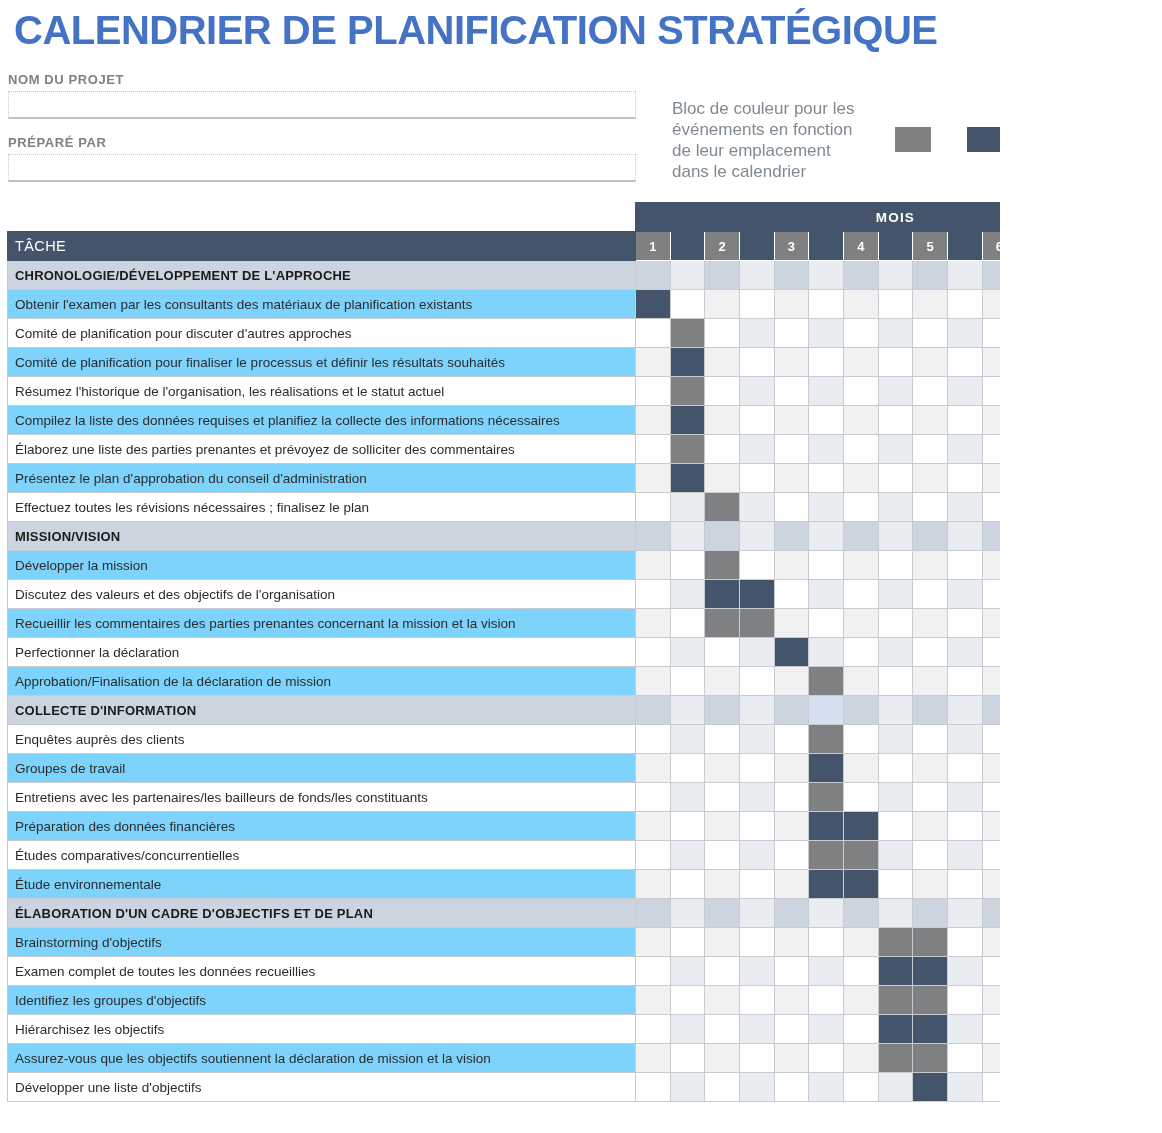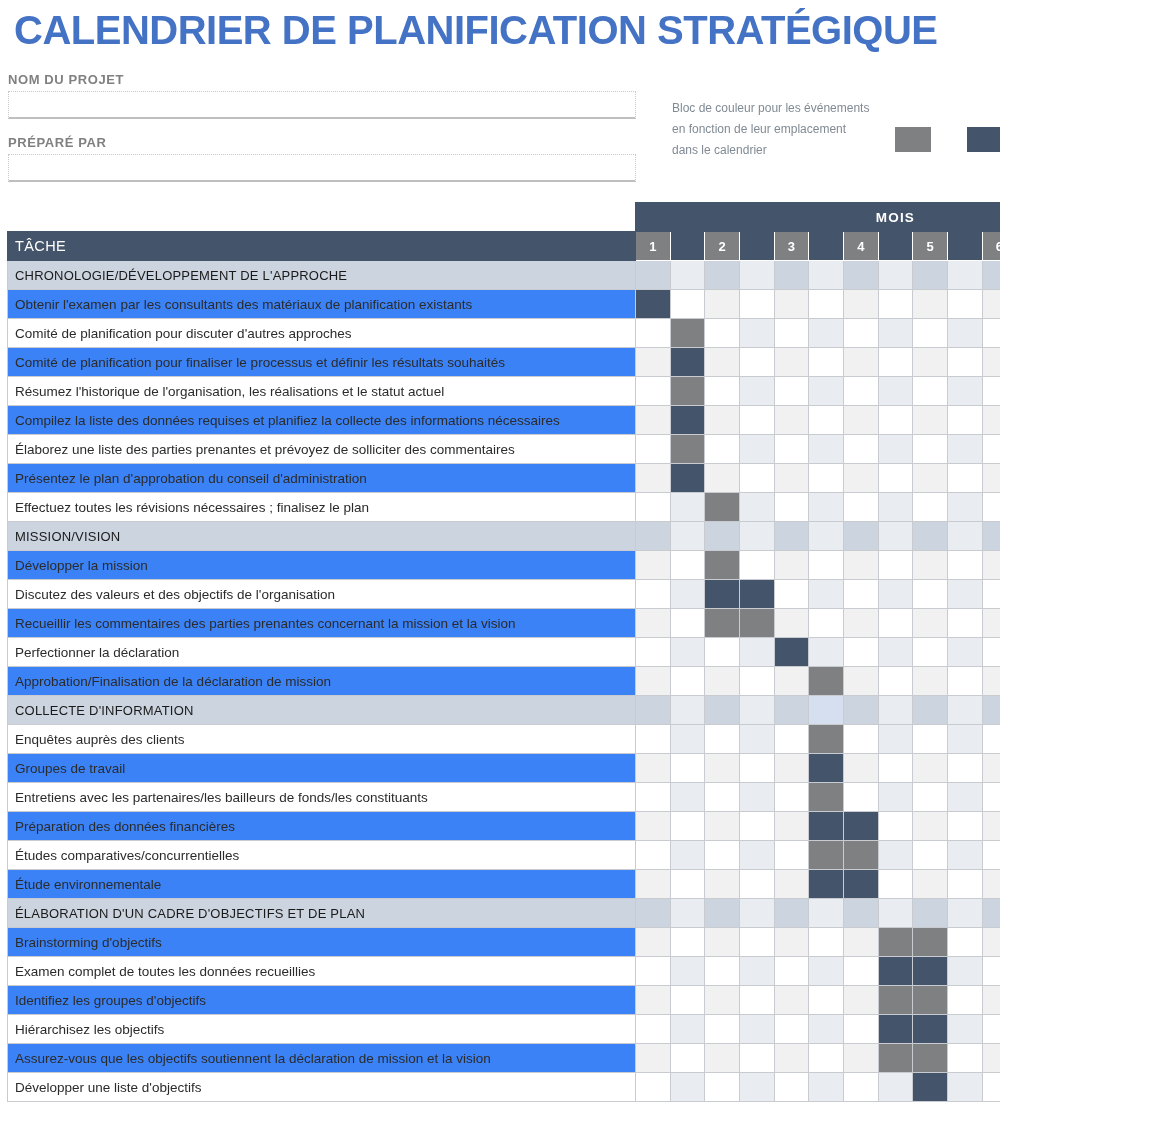--- a/index.html
+++ b/index.html
@@ -56,21 +56,21 @@
   
   .legend {
     position: absolute;
     left: 672px;
     top: 98px;
     display: flex;
     align-items: flex-start;
   }
   .legend-text {
     width: 200px;
-    font-size: 12px;
+    font-size: 17px;
     line-height: 21px;
     color: #808a93;
   }
   .legend-swatches {
     display: flex;
     align-items: center;
     margin-left: 22px;
     margin-top: 28px;
   }
   .swatch {
@@ -139,26 +139,26 @@
 
   
   td.task {
     font-size: 13.5px;
     color: #2b2b2b;
     padding-left: 7px !important;
     text-align: left;
     white-space: nowrap;
     overflow: hidden;
   }
-  tr.r-odd td.task { background: #3b82f6; }
+  tr.r-odd td.task { background: #7dd3fc; }
   tr.r-even td.task { background: #ffffff; }
 
   td.section {
     font-size: 13px;
-    font-weight: normal;
+    font-weight: bold;
     color: #1a1a1a;
     letter-spacing: 0.2px;
     padding-left: 7px !important;
     background: #ccd4df;
   }
 
   
   td.c { }
   tr.r-odd td.c.z-a { background: #f1f1f1; }
   tr.r-odd td.c.z-b { background: #ffffff; }

